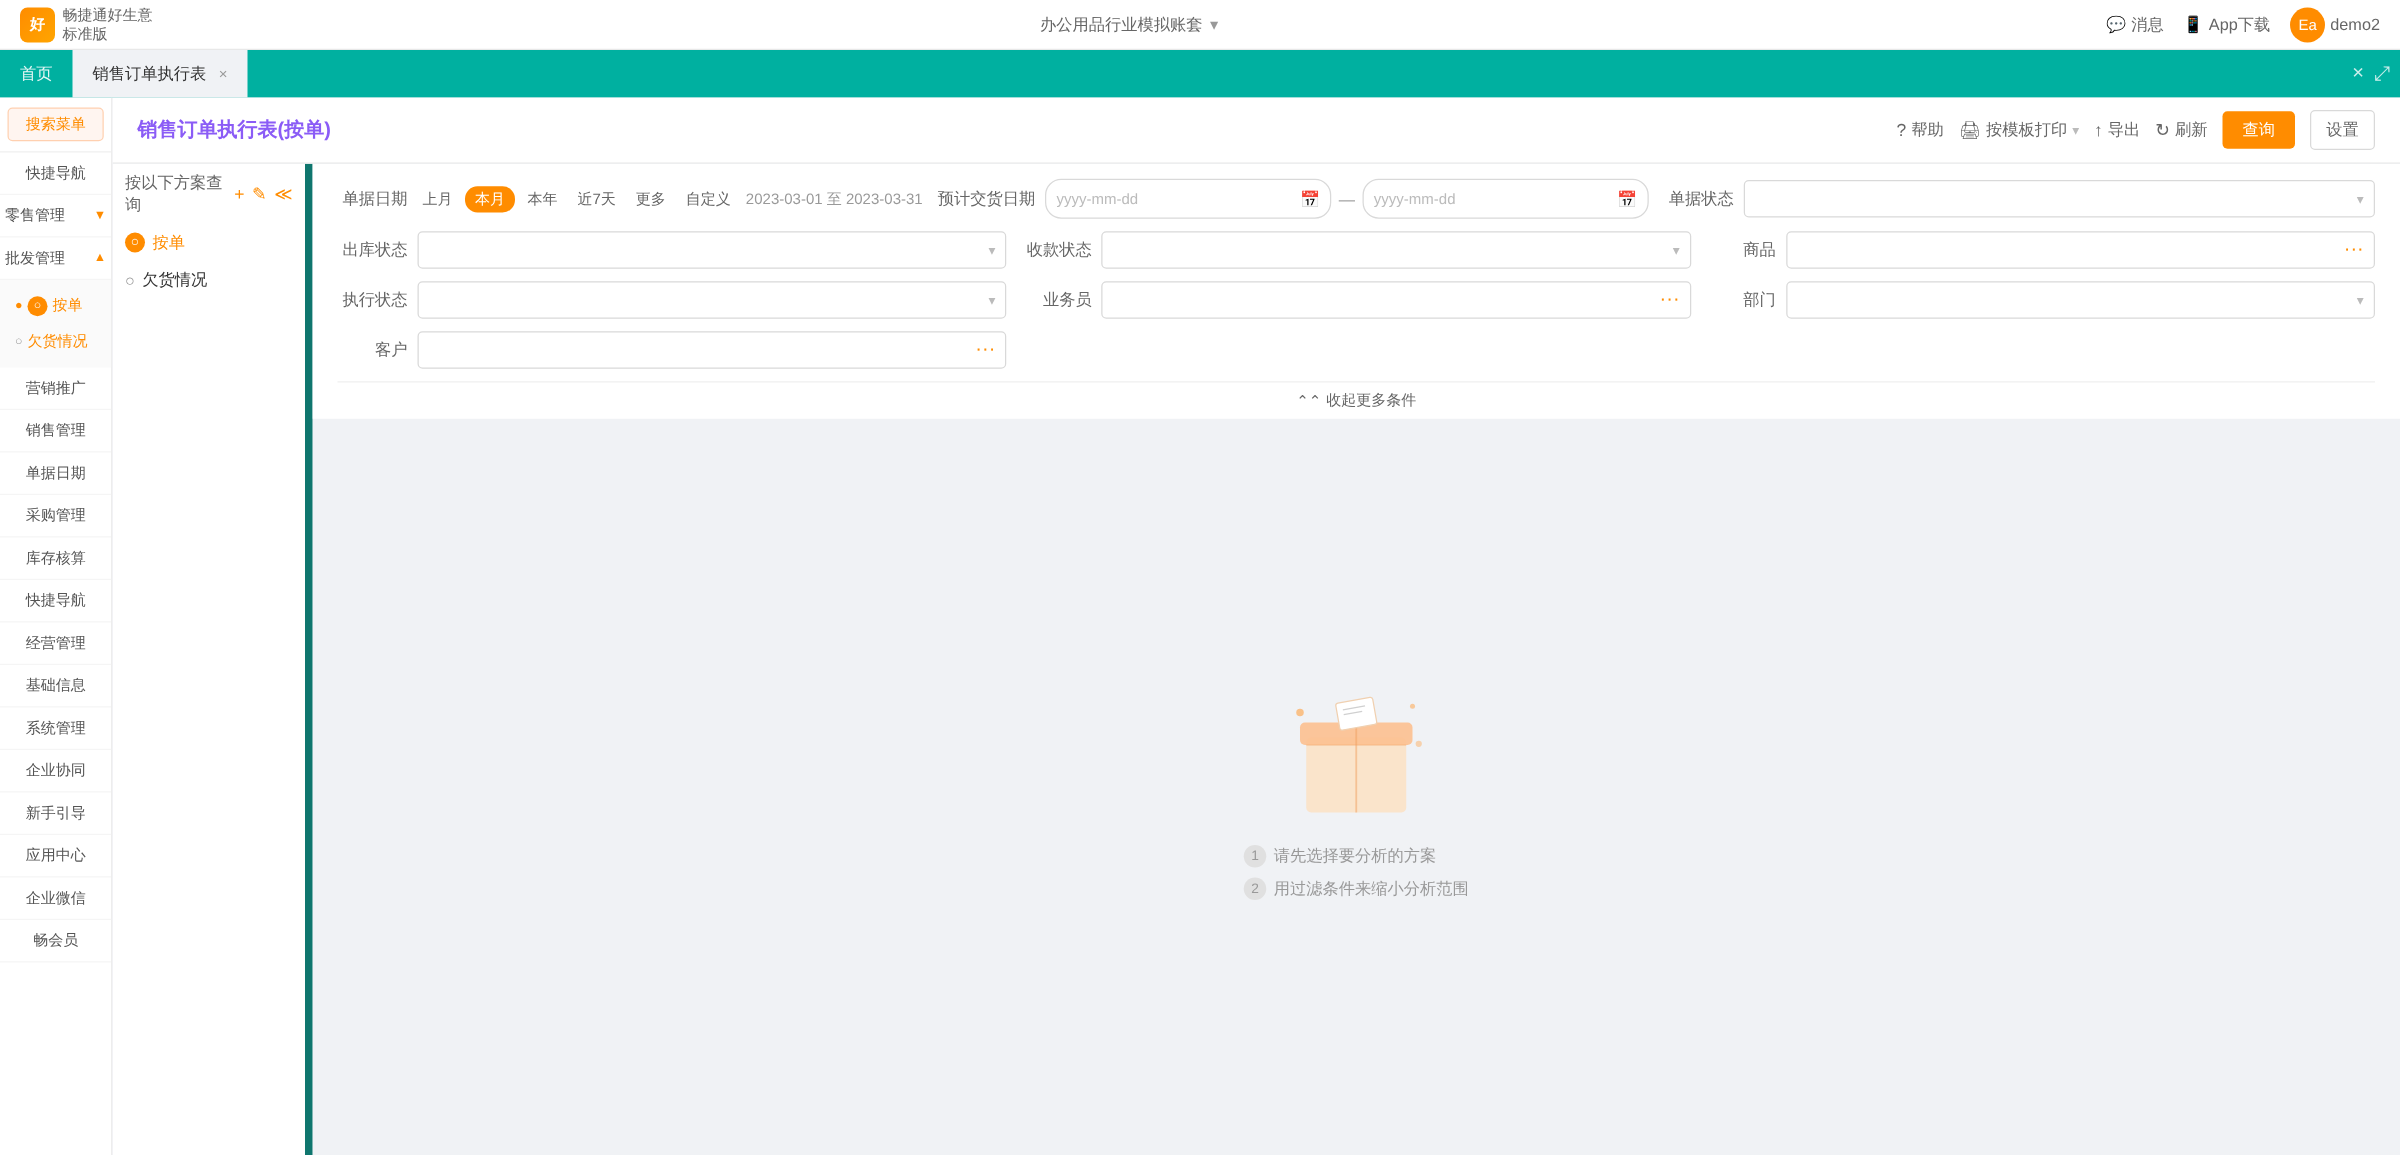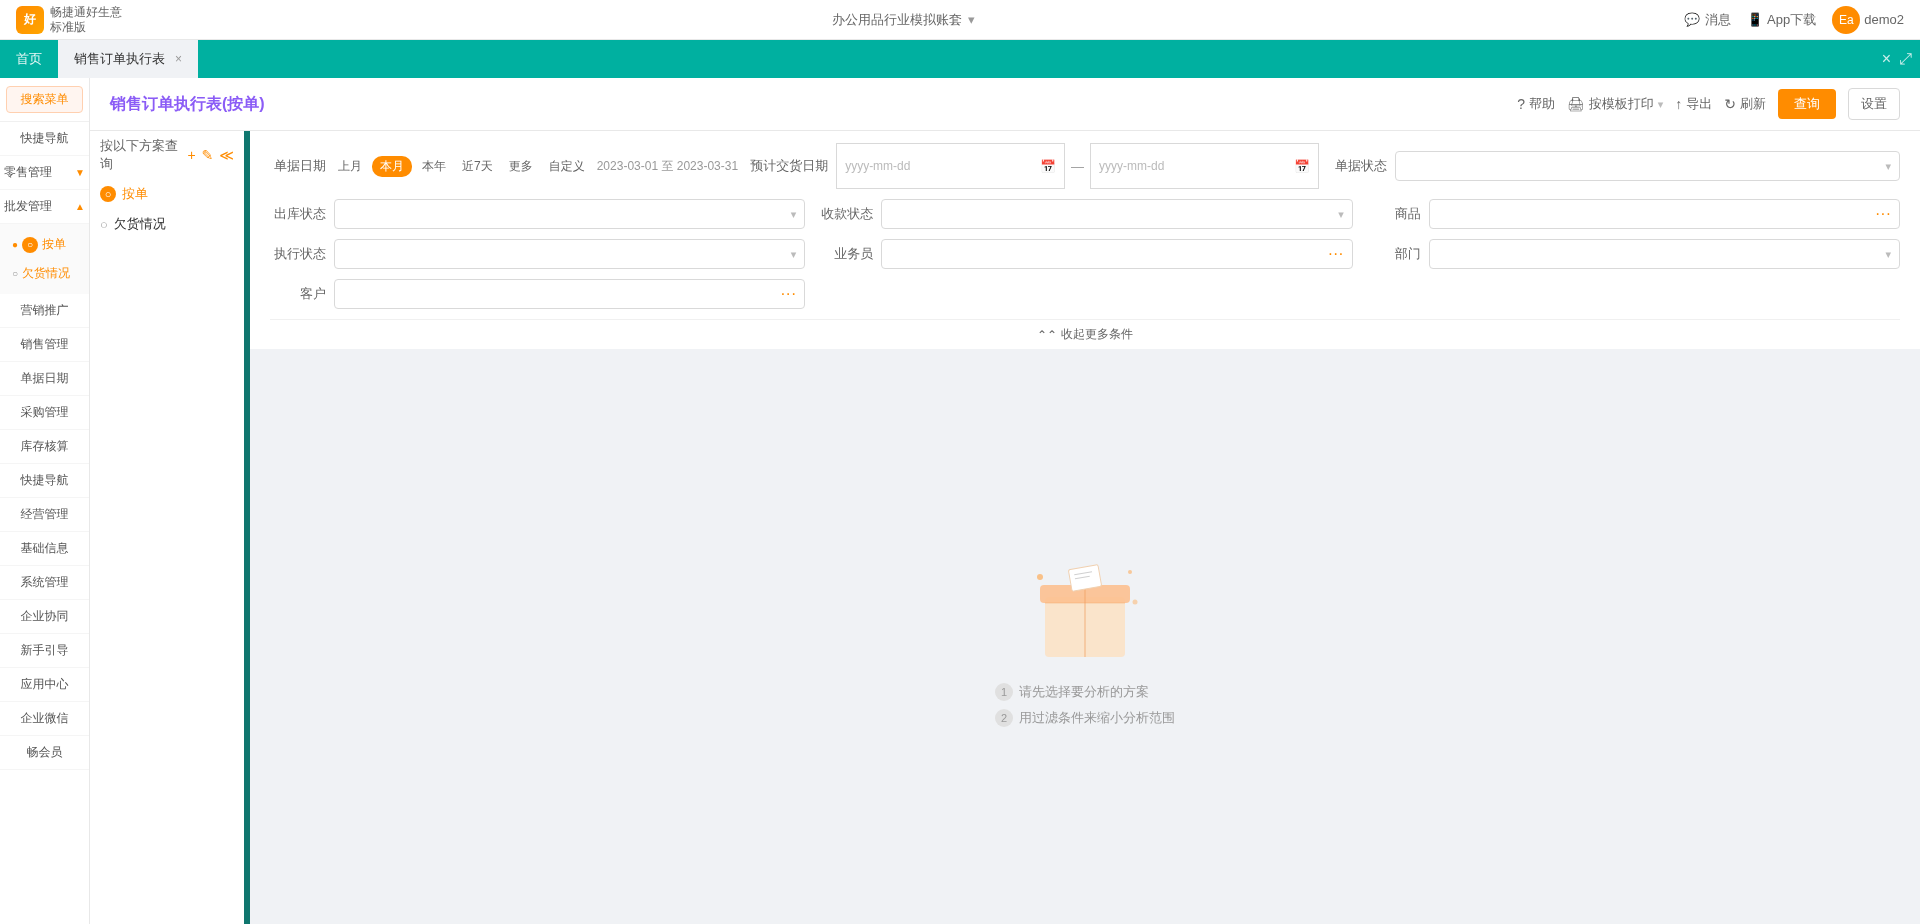--- a/index.html
+++ b/index.html
@@ -41,21 +41,21 @@
     .content { flex: 1; display: flex; flex-direction: column; overflow: hidden; background: #f0f2f5; }
     .page-header { background: #fff; padding: 10px 20px; display: flex; align-items: center; justify-content: space-between; border-bottom: 1px solid #e8e8e8; flex-shrink: 0; }
     .page-title { font-size: 16px; font-weight: bold; color: #8b5cf6; }
     .page-actions { display: flex; align-items: center; gap: 12px; }
     .page-action-btn { display: flex; align-items: center; gap: 4px; color: #666; font-size: 13px; cursor: pointer; }
     .btn-primary { background: #ff8c00; color: white; border: none; padding: 6px 16px; border-radius: 4px; cursor: pointer; font-size: 13px; }
     .btn-secondary { background: #fff; color: #666; border: 1px solid #d9d9d9; padding: 6px 12px; border-radius: 4px; cursor: pointer; font-size: 13px; }
     .filter-select-arrow { color: #bbb; font-size: 11px; }
     .filter-dots { color: #ff8c00; cursor: pointer; font-size: 16px; }
     .date-range { display: flex; align-items: center; gap: 6px; flex: 1; }
-    .date-input { flex: 1; height: 46px; border: 1px solid #d9d9d9; border-radius: 0; padding: 0 8px; font-size: 12px; color: #bbb; background: #fff; display: flex; align-items: center; justify-content: space-between; }
+    .date-input { flex: 1; height: 32px; border: 1px solid #d9d9d9; border-radius: 13px; padding: 0 8px; font-size: 12px; color: #bbb; background: #fff; display: flex; align-items: center; justify-content: space-between; }
     .date-sep { color: #999; }
 
     
     .date-quick { display: flex; align-items: center; gap: 4px; }
     .date-quick-btn { padding: 2px 6px; border-radius: 3px; font-size: 12px; cursor: pointer; color: #666; border: none; background: transparent; }
     .date-quick-btn.active { background: #ff8c00; color: white; border-radius: 10px; padding: 2px 8px; }
     .date-range-text { font-size: 12px; color: #999; }
     .left-panel-header { display: flex; align-items: center; justify-content: space-between; padding: 6px 10px; }
     .left-panel-title { font-size: 13px; color: #666; }
     .left-panel-icons { display: flex; gap: 6px; }

